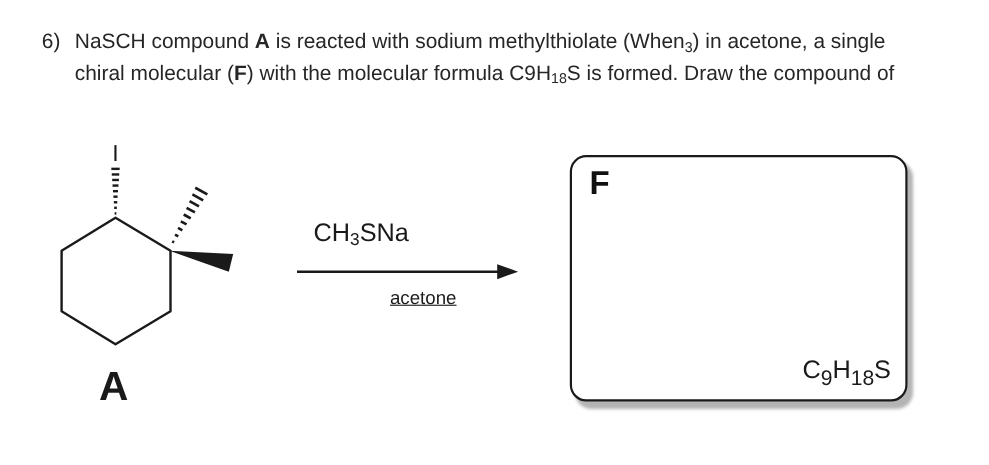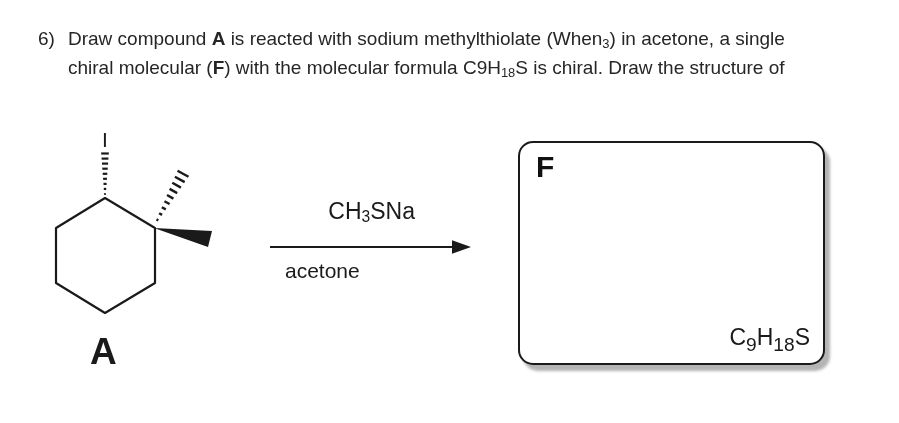--- a/index.html
+++ b/index.html
@@ -22,24 +22,24 @@
   .qline{white-space:nowrap;}
   .question sub,.scheme-text sub{
     font-size:0.68em;vertical-align:-0.22em;line-height:0;
   }
   
   .scheme-svg{position:absolute;left:0;top:0;width:899px;height:423px;}
   .scheme-text{position:absolute;color:#1a1a1a;}
   .iodine{left:97px;top:129px;width:16px;text-align:center;
           font-size:21px;line-height:21px;}
   .reactant-label{left:90px;top:333px;font-size:37px;font-weight:700;line-height:37px;}
-  .reagent{left:285px;top:199px;width:130px;text-align:right;
+  .reagent{left:285px;top:199px;width:130px;text-align:left;
            font-size:23px;line-height:25px;}
-  .solvent{left:285px;top:258px;width:130px;text-align:left;
-           font-size:21px;line-height:25px;}
+  .solvent{left:285px;top:258px;width:130px;text-align:right;
+           font-size:17px;line-height:25px;text-decoration:underline;}
   
   .answer-box{
     position:absolute;left:518px;top:141px;width:307px;height:224px;
     box-sizing:border-box;
     background:#ffffff;
     border:2.5px solid #1a1a1a;
     border-radius:15px;
     box-shadow:5px 6px 3px #b4b4b4;
   }
   .box-label{
@@ -52,22 +52,22 @@
   }
 </style>
 </head>
 <body>
 
 <div class="page">
 
   <div class="question">
     <div class="qnum">6)</div>
     <div class="qlines">
-      <div class="qline"><span>Draw compound </span><span style="font-weight: 700;">A</span><span> is reacted with sodium methylthiolate (When</span><sub>3</sub><span>) in acetone, a single</span></div>
-      <div class="qline"><span>chiral molecular (</span><span style="font-weight: 700;">F</span><span>) with the molecular formula C9H</span><sub>18</sub><span>S is chiral. Draw the structure of</span></div>
+      <div class="qline"><span>NaSCH compound </span><span style="font-weight: 700;">A</span><span> is reacted with sodium methylthiolate (When</span><sub>3</sub><span>) in acetone, a single</span></div>
+      <div class="qline"><span>chiral molecular (</span><span style="font-weight: 700;">F</span><span>) with the molecular formula C9H</span><sub>18</sub><span>S is formed. Draw the compound of</span></div>
     </div>
   </div>
 
   <svg class="scheme-svg" viewBox="0 0 899 423">
 
     <polygon points="105,198 155,228 155,283 105,313 56,283 56,228" fill="none" stroke="#1a1a1a" stroke-width="2.2" stroke-linejoin="round"></polygon>
 
     <g stroke="#1a1a1a" stroke-width="2.2">
       <line x1="104.2" y1="194.0" x2="105.8" y2="194.0"></line>
       <line x1="103.8" y1="188.9" x2="106.2" y2="188.9"></line>

